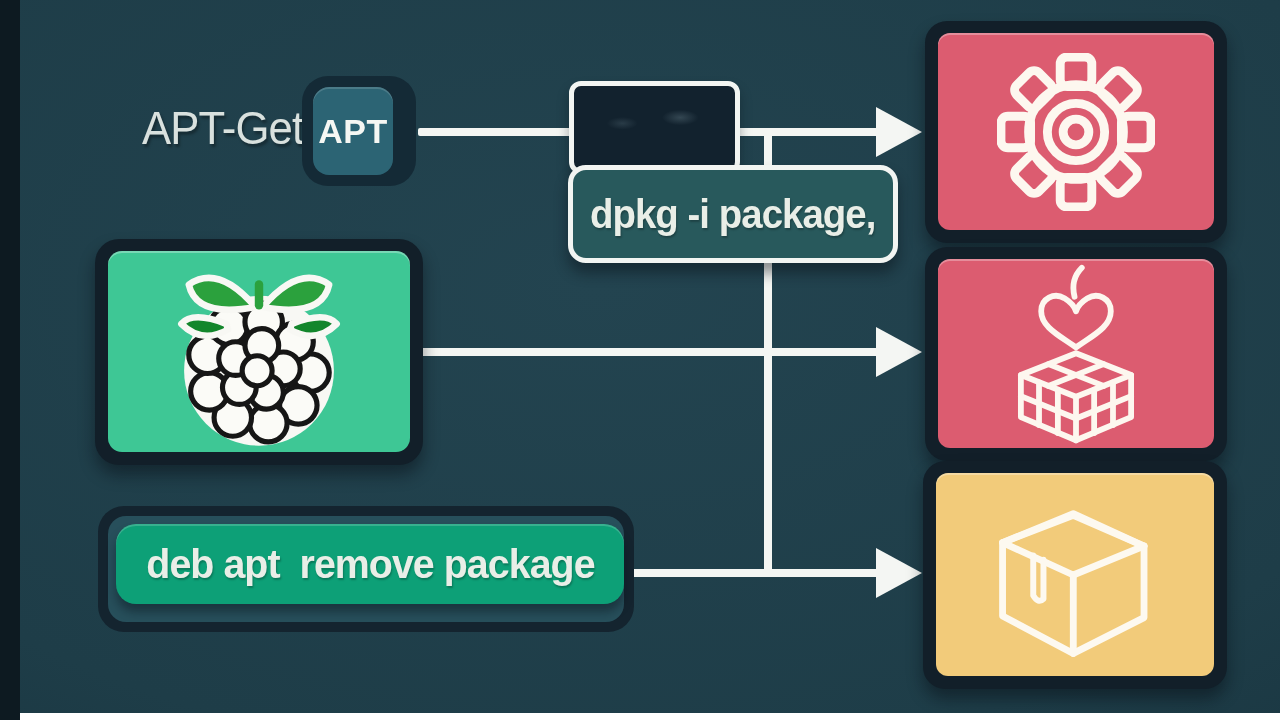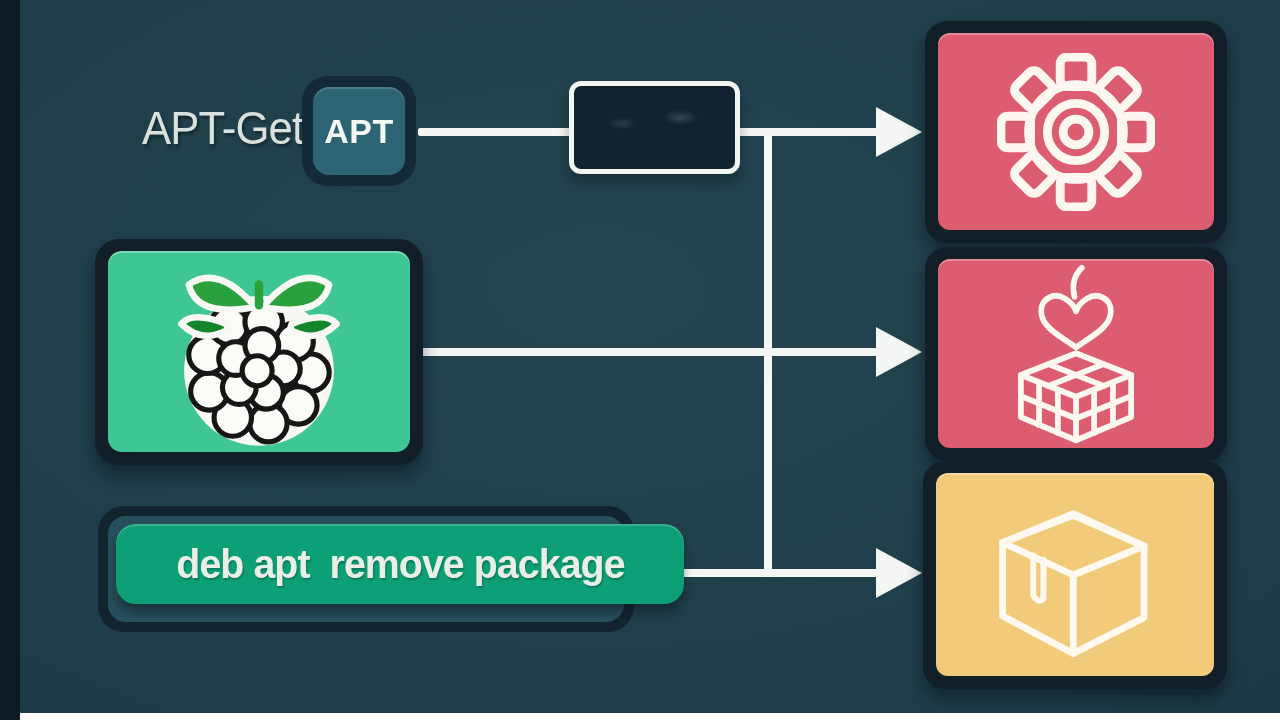--- a/index.html
+++ b/index.html
@@ -23,21 +23,21 @@
   
   .source-label{
     font-size:47px;color:#d9e1de;letter-spacing:-1px;
     transform:scaleX(.93);transform-origin:left center;
     text-shadow:2px 3px 3px rgba(0,0,0,.35);
   }
 
   
   .apt-badge-outer{width:114px;height:110px;border-radius:26px;background:#142a36;}
   .apt-badge-inner{
-    position:absolute;left:11px;top:11px;width:92px;height:88px;border-radius:16px;
+    position:absolute;left:11px;top:11px;width:80px;height:88px;border-radius:16px;
     background:#2c6474;display:flex;align-items:center;justify-content:center;
     box-shadow:inset 0 2px 0 rgba(255,255,255,.15);
   }
   .apt-badge-inner span{font-size:34px;font-weight:bold;color:#f5f7f3;letter-spacing:.5px;}
 
   
   .dark-box{
     width:161px;height:83px;border:5px solid #f2f5f2;border-radius:12px;
     background:
       radial-gradient(22px 9px at 30% 45%, rgba(160,190,200,.16), transparent 70%),
@@ -55,21 +55,21 @@
   .pill-text{
     font-size:40px;font-weight:bold;color:#e9eee7;letter-spacing:-1px;
     white-space:pre;transform:scaleX(.96);text-shadow:1px 2px 2px rgba(0,0,0,.25);
   }
   .deb-container{width:536px;height:126px;border-radius:26px;background:#14242f;}
   .deb-container-inner{
     position:absolute;left:10px;top:10px;right:10px;bottom:10px;
     border-radius:18px;background:#274f5b;
   }
   .deb-pill{
-    position:absolute;left:18px;top:18px;width:568px;height:80px;border-radius:20px;
+    position:absolute;left:18px;top:18px;width:508px;height:80px;border-radius:20px;
     background:#0da077;display:flex;align-items:center;justify-content:center;
     box-shadow:0 8px 10px rgba(8,16,22,.4), inset 0 2px 0 rgba(255,255,255,.18);
   }
   .deb-pill .pill-text{font-size:41px;}
 
   
   .card-outer{border-radius:22px;background:#121f29;box-shadow:0 10px 16px rgba(6,12,18,.45);}
   .card-inner{
     position:absolute;left:13px;top:12px;right:13px;bottom:13px;border-radius:12px;
     display:flex;align-items:center;justify-content:center;
@@ -95,20 +95,23 @@
 
   <div class="abs source-label" style="left:122px;top:100px;">APT-Get</div>
   <div class="abs apt-badge-outer" style="left:282px;top:76px;">
     <div class="apt-badge-inner">
       <span>APT</span>
     </div>
   </div>
 
   <div class="abs dark-box" style="left:549px;top:81px;"></div>
 
+  <div class="abs dpkg-pill" style="left:548px;top:165px;">
+    <span class="pill-text">dpkg -i package,</span>
+  </div>
 
   <div class="abs card-outer" style="left:75px;top:239px;width:328px;height:226px;border-radius:24px;">
     <div class="card-inner fill-green" style="border-radius:14px;">
       <span>
         <svg width="198" height="206" viewBox="0 0 210 220">
           <circle cx="105" cy="130" r="80" fill="#f8f8f4"></circle>
           <g fill="#fbfbf7" stroke="#161616" stroke-width="5.5">
             <circle cx="160" cy="132" r="20"></circle>
               <circle cx="147" cy="167" r="20"></circle>
             <circle cx="115" cy="186" r="20"></circle>

